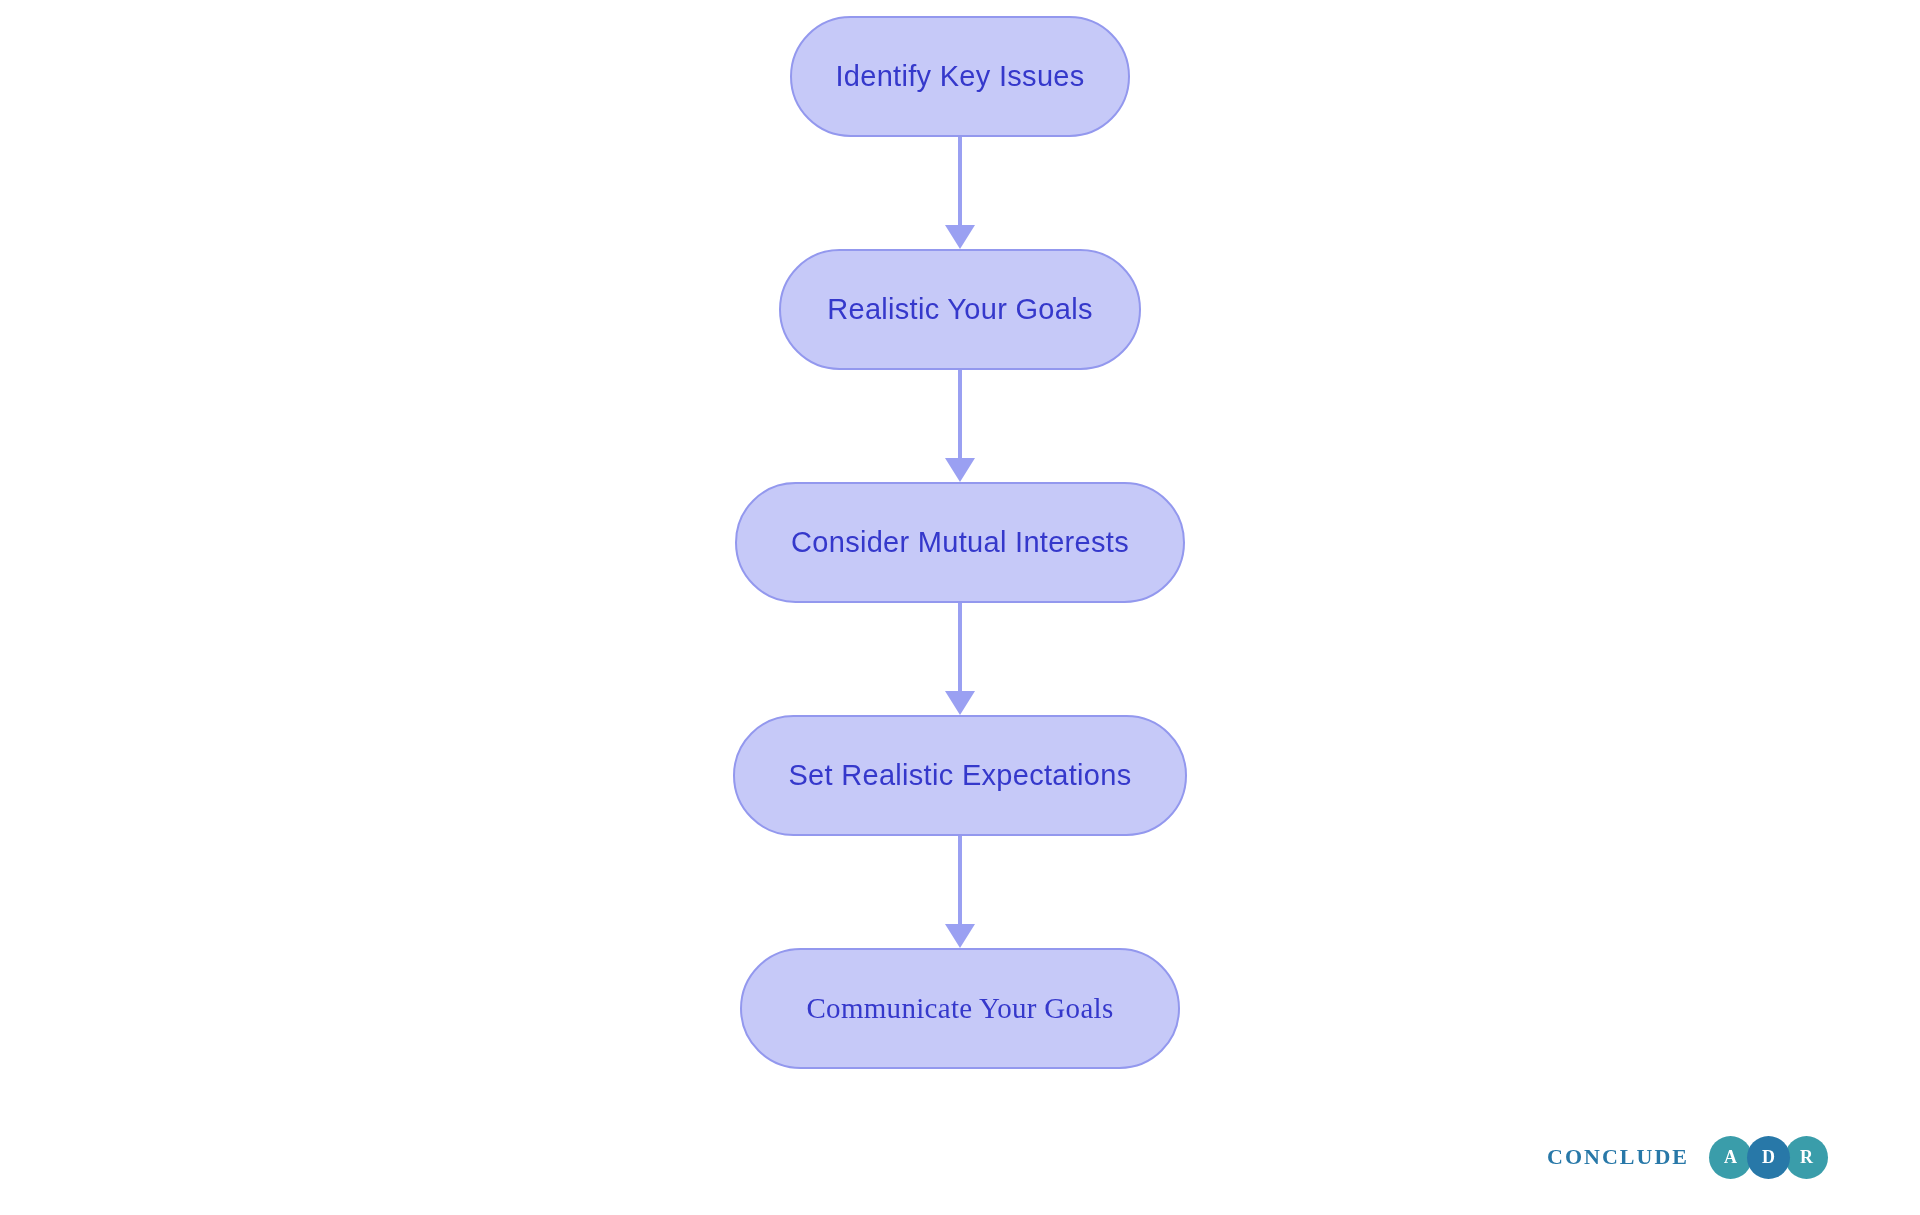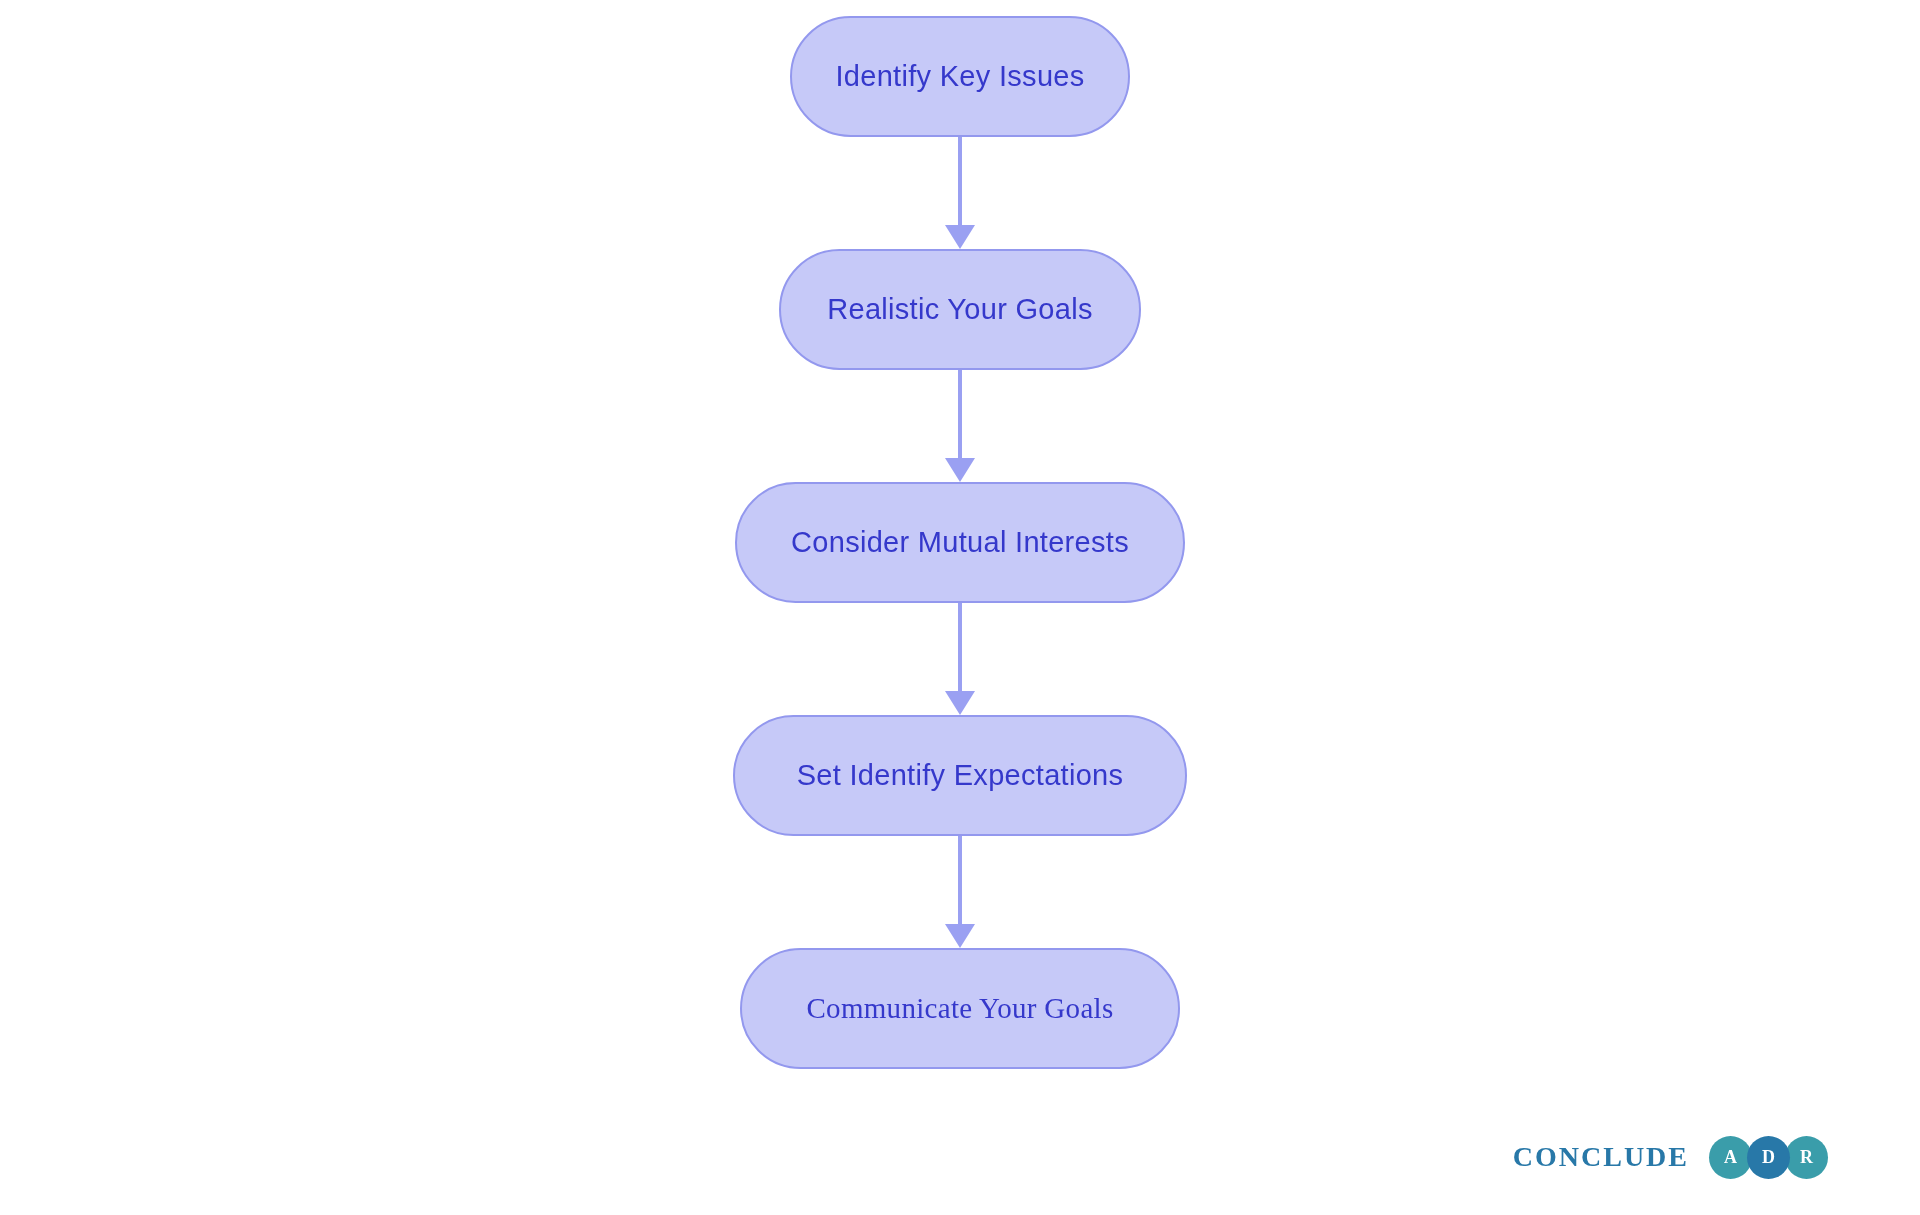--- a/index.html
+++ b/index.html
@@ -51,21 +51,21 @@
     border-top:24px solid var(--arrow);
   }
 
   
   .brand-logo{
     position:absolute;top:1134px;right:92px;height:46px;
     display:flex;align-items:center;
   }
   .brand-wordmark{
     font-family:"Liberation Serif", serif;font-weight:bold;
-    font-size:28px;letter-spacing:2px;color:var(--brand);
+    font-size:22px;letter-spacing:2px;color:var(--brand);
     line-height:1;
   }
   .brand-circles{
     display:flex;align-items:center;margin-left:20px;
   }
   .brand-circle{
     width:43px;height:43px;border-radius:50%;
     display:flex;align-items:center;justify-content:center;
     font-family:"Liberation Serif", serif;font-weight:bold;
     font-size:18px;color:#ffffff;
@@ -103,21 +103,21 @@
     <div class="node w3">
       <span class="node-label">Consider Mutual Interests</span>
     </div>
 
     <div class="arrow">
       <div class="arrow-line"></div>
       <div class="arrow-head"></div>
     </div>
 
     <div class="node w4">
-      <span class="node-label">Set Identify Expectations</span>
+      <span class="node-label">Set Realistic Expectations</span>
     </div>
 
     <div class="arrow">
       <div class="arrow-line"></div>
       <div class="arrow-head"></div>
     </div>
 
     <div class="node w5">
       <span class="node-label">Communicate Your Goals</span>
     </div>

